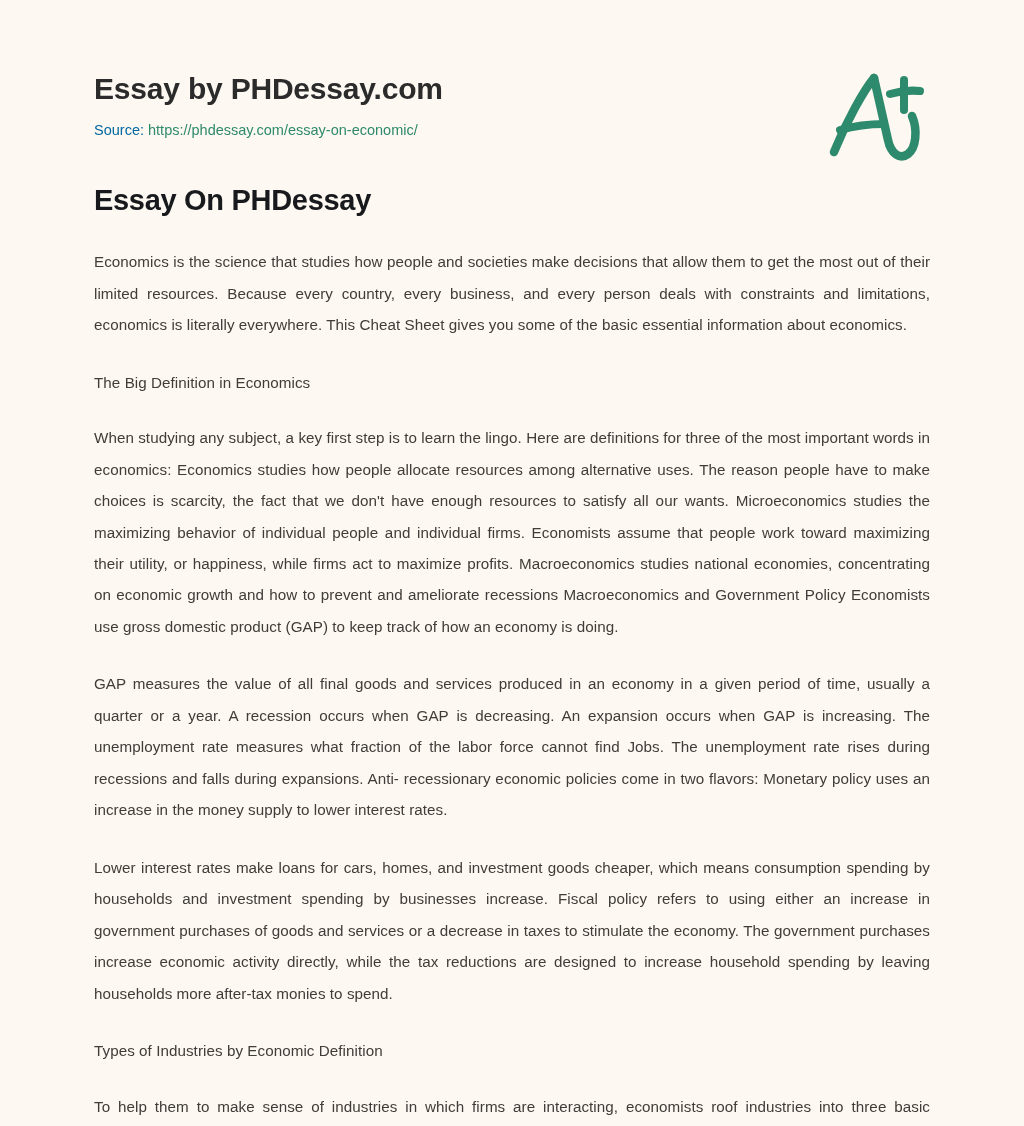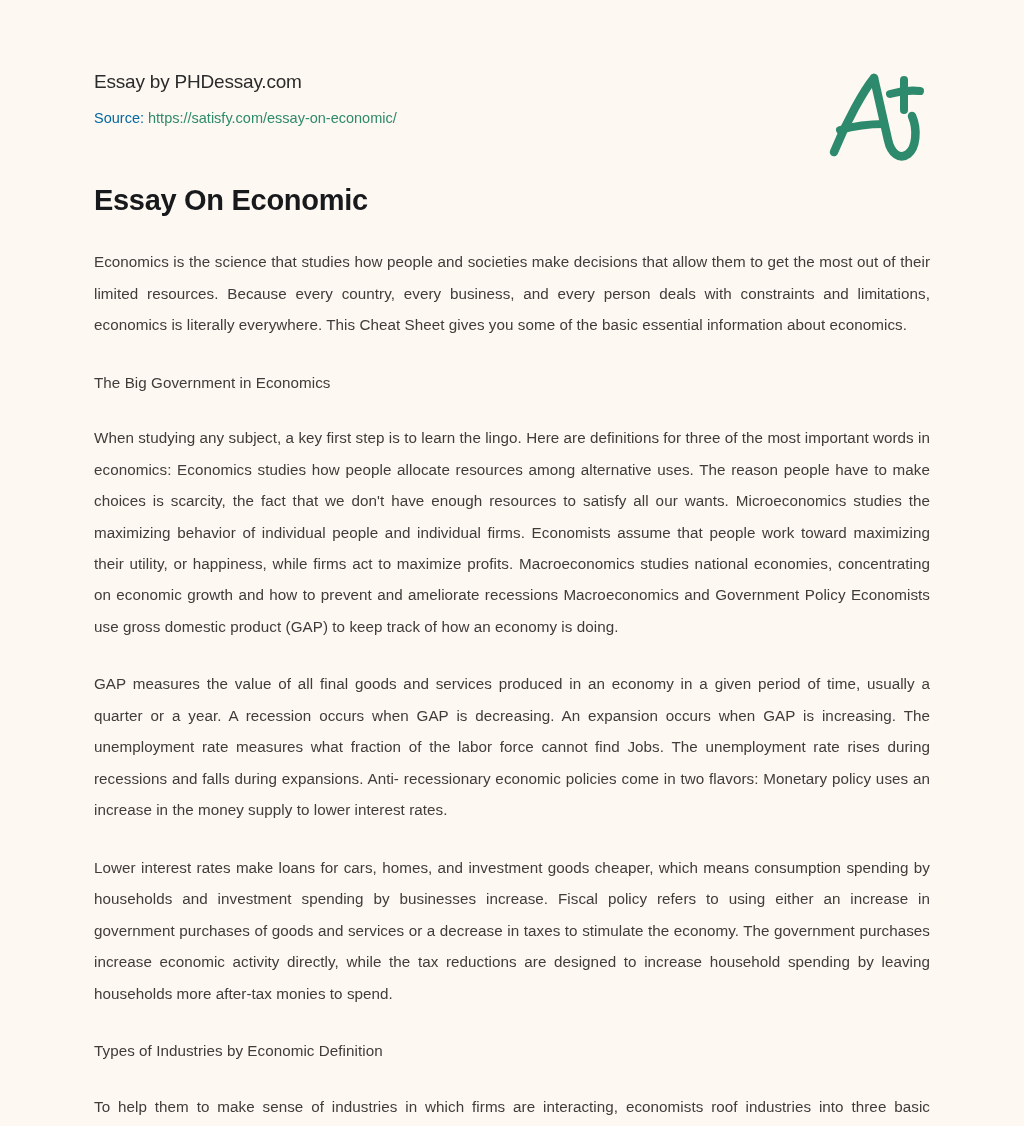--- a/index.html
+++ b/index.html
@@ -34,22 +34,22 @@
   }
 
   .header-text-block {
     position: absolute;
     left: 94px;
     top: 72px;
     width: 640px;
   }
 
   .brand-line {
-    font-size: 19px;
-    font-weight: normal;
+    font-size: 30px;
+    font-weight: bold;
     color: #2b2b2b;
     letter-spacing: -0.2px;
     line-height: 1.1;
     white-space: nowrap;
   }
 
   .source-line {
     margin-top: 17px;
     font-size: 14.5px;
     line-height: 1.2;
@@ -118,21 +118,21 @@
 
 <div class="page">
 
   <div class="header">
 
     <div class="header-text-block">
       <div class="brand-line">Essay by PHDessay.com</div>
 
       <div class="source-line">
         <span class="source-label">Source:</span>
-        <a class="source-url" href="#">https://satisfy.com/essay-on-economic/</a>
+        <a class="source-url" href="#">https://phdessay.com/essay-on-economic/</a>
       </div>
     </div>
 
     <div class="logo">
       <svg viewBox="0 0 116 104" width="116" height="104" aria-hidden="true">
         <g fill="none" stroke="#2e8a6c" stroke-linecap="round" stroke-linejoin="round">
 
           <path d="M62 12 C 52 24, 34 56, 22 86" stroke-width="8.5"></path>
 
           <path d="M62 12 C 66 30, 72 56, 76 74 C 79 88, 88 94, 96 88 C 104 82, 106 64, 100 50" stroke-width="8.5"></path>
@@ -143,25 +143,25 @@
 
           <path d="M92 14 C 92 24, 92 34, 92 44" stroke-width="8"></path>
         </g>
       </svg>
     </div>
 
   </div>
 
   <div class="article">
 
-    <h1 class="article-title">Essay On Economic</h1>
+    <h1 class="article-title">Essay On PHDessay</h1>
 
     <div class="article-body">
       <p>Economics is the science that studies how people and societies make decisions that allow them to get the most out of their limited resources. Because every country, every business, and every person deals with constraints and limitations, economics is literally everywhere. This Cheat Sheet gives you some of the basic essential information about economics.</p>
-      <p class="subhead">The Big Government in Economics</p>
+      <p class="subhead">The Big Definition in Economics</p>
       <p>When studying any subject, a key first step is to learn the lingo. Here are definitions for three of the most important words in economics: Economics studies how people allocate resources among alternative uses. The reason people have to make choices is scarcity, the fact that we don't have enough resources to satisfy all our wants. Microeconomics studies the maximizing behavior of individual people and individual firms. Economists assume that people work toward maximizing their utility, or happiness, while firms act to maximize profits. Macroeconomics studies national economies, concentrating on economic growth and how to prevent and ameliorate recessions Macroeconomics and Government Policy Economists use gross domestic product (GAP) to keep track of how an economy is doing.</p>
       <p>GAP measures the value of all final goods and services produced in an economy in a given period of time, usually a quarter or a year. A recession occurs when GAP is decreasing. An expansion occurs when GAP is increasing. The unemployment rate measures what fraction of the labor force cannot find Jobs. The unemployment rate rises during recessions and falls during expansions. Anti- recessionary economic policies come in two flavors: Monetary policy uses an increase in the money supply to lower interest rates.</p>
       <p>Lower interest rates make loans for cars, homes, and investment goods cheaper, which means consumption spending by households and investment spending by businesses increase. Fiscal policy refers to using either an increase in government purchases of goods and services or a decrease in taxes to stimulate the economy. The government purchases increase economic activity directly, while the tax reductions are designed to increase household spending by leaving households more after-tax monies to spend.</p>
       <p class="subhead">Types of Industries by Economic Definition</p>
       <p>To help them to make sense of industries in which firms are interacting, economists roof industries into three basic structures. These three structures are as follows: Perfect competition happens in an industry when numerous small firms compete against each other. Firms in a competitive industry produce the socially optimal output level at the minimum possible cost per unit. A monopoly is a firm that has no competitors in its industry.</p>
 
     </div>
 
   </div>
 

